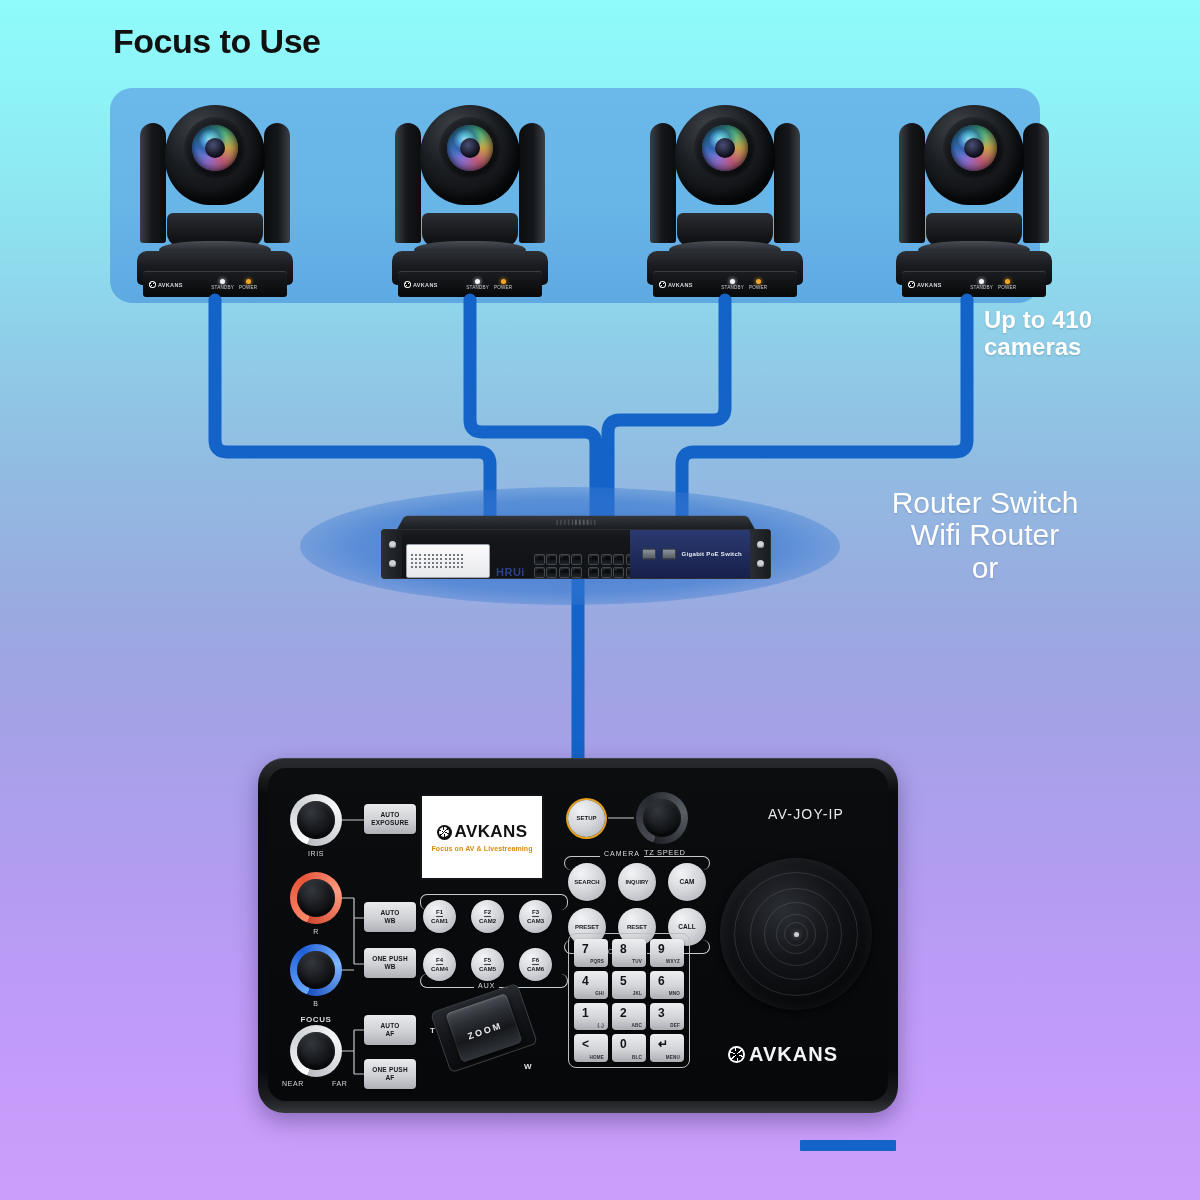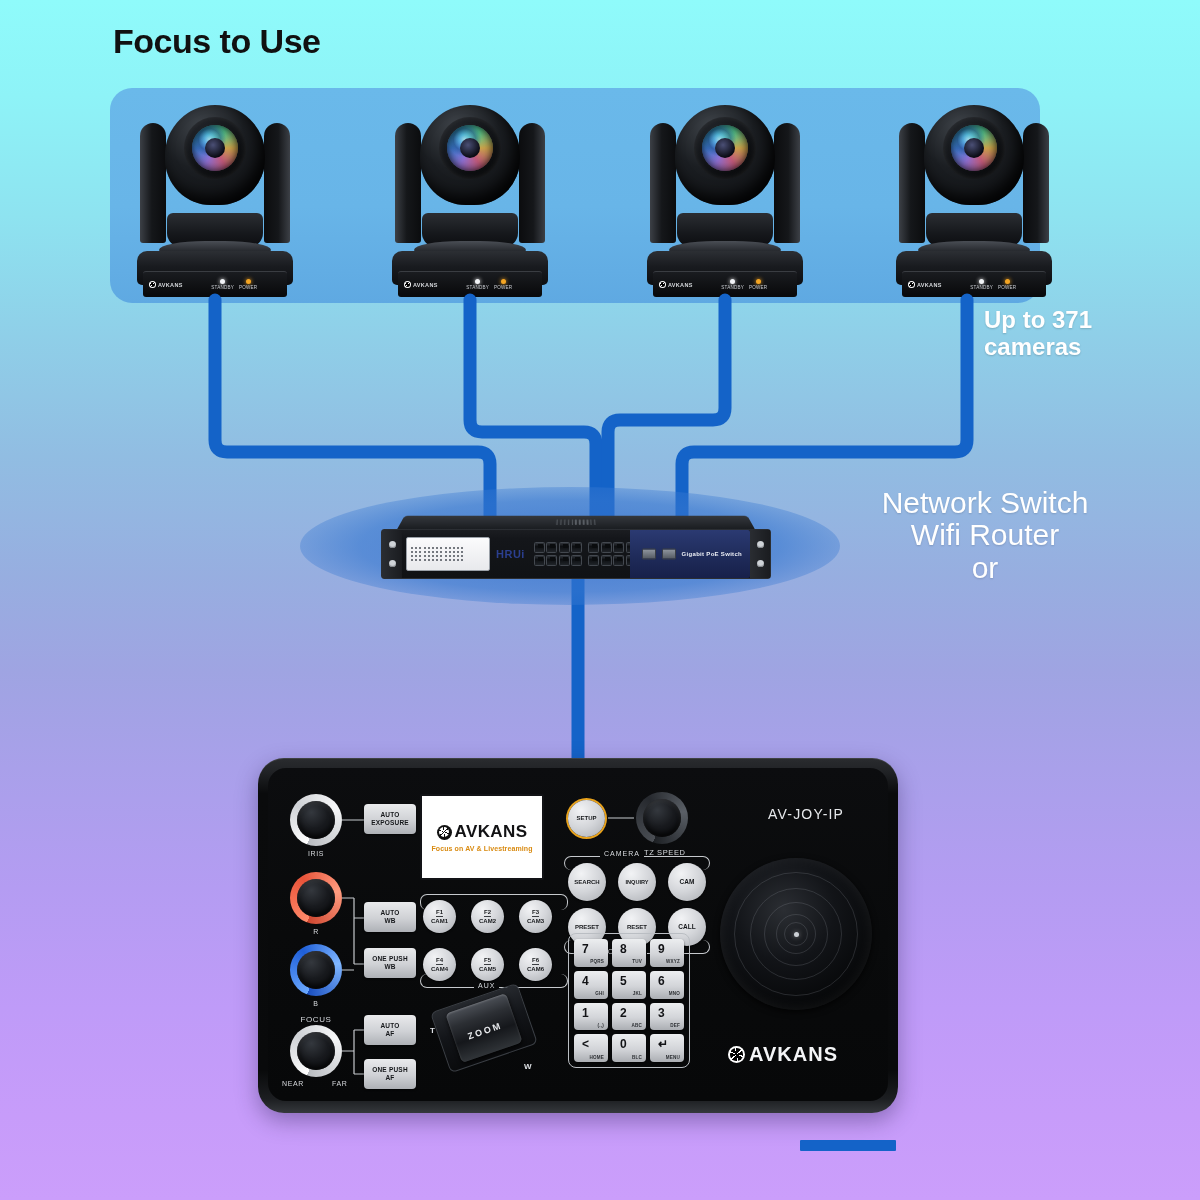--- a/index.html
+++ b/index.html
@@ -141,21 +141,21 @@
     position:absolute; left:0; top:18px; width:390px; height:50px;
     background:linear-gradient(to bottom,#1b1d21 0%,#14161a 18%,#101215 100%);
     border-radius:3px; border:1px solid #2b2e33;
     display:flex; align-items:stretch;
   }
   .switch .ear {
     width:20px; background:linear-gradient(to right,#2a2d32,#1a1c20);
     display:flex; flex-direction:column; justify-content:space-around; align-items:center; padding:5px 0;
   }
   .switch .ear i { width:7px; height:7px; border-radius:50%; background:#cfd3d8; box-shadow:inset 0 -1px 1px #7c8086; }
-  .switch .face { flex:1; display:flex; align-items:center; position:relative; }
+  .switch .face { flex:1; display:flex; align-items:flex-end; position:relative; }
   .switch .ledpanel {
     width:84px; height:34px; margin-left:4px;
     background:linear-gradient(to bottom,#fbfbfc,#e8e9ec);
     border:1px solid #9aa0a8; border-radius:2px;
     display:flex; flex-direction:column; justify-content:center; gap:2px; padding:3px 4px;
   }
   .switch .ledrow { display:flex; gap:2.2px; }
   .switch .ledrow i { width:2px; height:2px; background:#4a4f57; border-radius:50%; }
   .hrui {
     font-size:11px; font-weight:bold; color:#2b3f8f; letter-spacing:.5px;
@@ -472,21 +472,21 @@
 
       <path d="M725,300 L725,408 Q725,420 713,420 L620,420 Q608,420 608,432 L608,520"></path>
 
       <path d="M967,300 L967,440 Q967,452 955,452 L694,452 Q682,452 682,464 L682,520"></path>
 
       <path d="M578,578 L578,762"></path>
     </g>
   </svg>
 
   <div class="lbl-cams">
-    <div>Up to 371</div>
+    <div>Up to 410</div>
     <div>cameras</div>
   </div>
 
   <div class="sw-shadow"></div>
 
   <div class="switch">
     <div class="top">
       <div class="vent" id="sw-vent">
           <i></i>
           <i></i>
@@ -621,21 +621,21 @@
         </div>
       </div>
       <div class="ear">
           <i></i>
           <i></i>
         </div>
     </div>
   </div>
 
   <div class="lbl-switch">
-    <div>Network Switch</div>
+    <div>Router Switch</div>
     <div>Wifi Router</div>
     <div>or</div>
   </div>
 
   <div class="ctrl">
     <div class="ctrl-inner">
 
       <div class="model">AV-JOY-IP</div>
 
       <div class="lcd">
@@ -662,21 +662,21 @@
         <div class="cap"></div>
       </div>
       <div class="klab" style="left:22px; top:160px; width:52px;">R</div>
 
       <div class="knob blue" style="left:22px; top:176px; width:52px; height:52px;">
         <div class="ring"></div>
         <div class="cap"></div>
       </div>
       <div class="klab" style="left:22px; top:232px; width:52px;">B</div>
 
-      <div class="klab" style="left:18px; top:247px; width:60px; font-size:8px;">FOCUS</div>
+      <div class="klab" style="left:18px; top:247px; width:60px; font-size:8px;font-weight:bold;">FOCUS</div>
       <div class="knob" style="left:22px; top:257px; width:52px; height:52px;">
         <div class="ring"></div>
         <div class="cap"></div>
       </div>
       <div class="klab" style="left:14px; top:312px;">NEAR</div>
       <div class="klab" style="left:64px; top:312px;">FAR</div>
 
       <div class="knob plain" style="left:368px; top:24px; width:52px; height:52px;">
         <div class="ring"></div>
         <div class="cap"></div>

